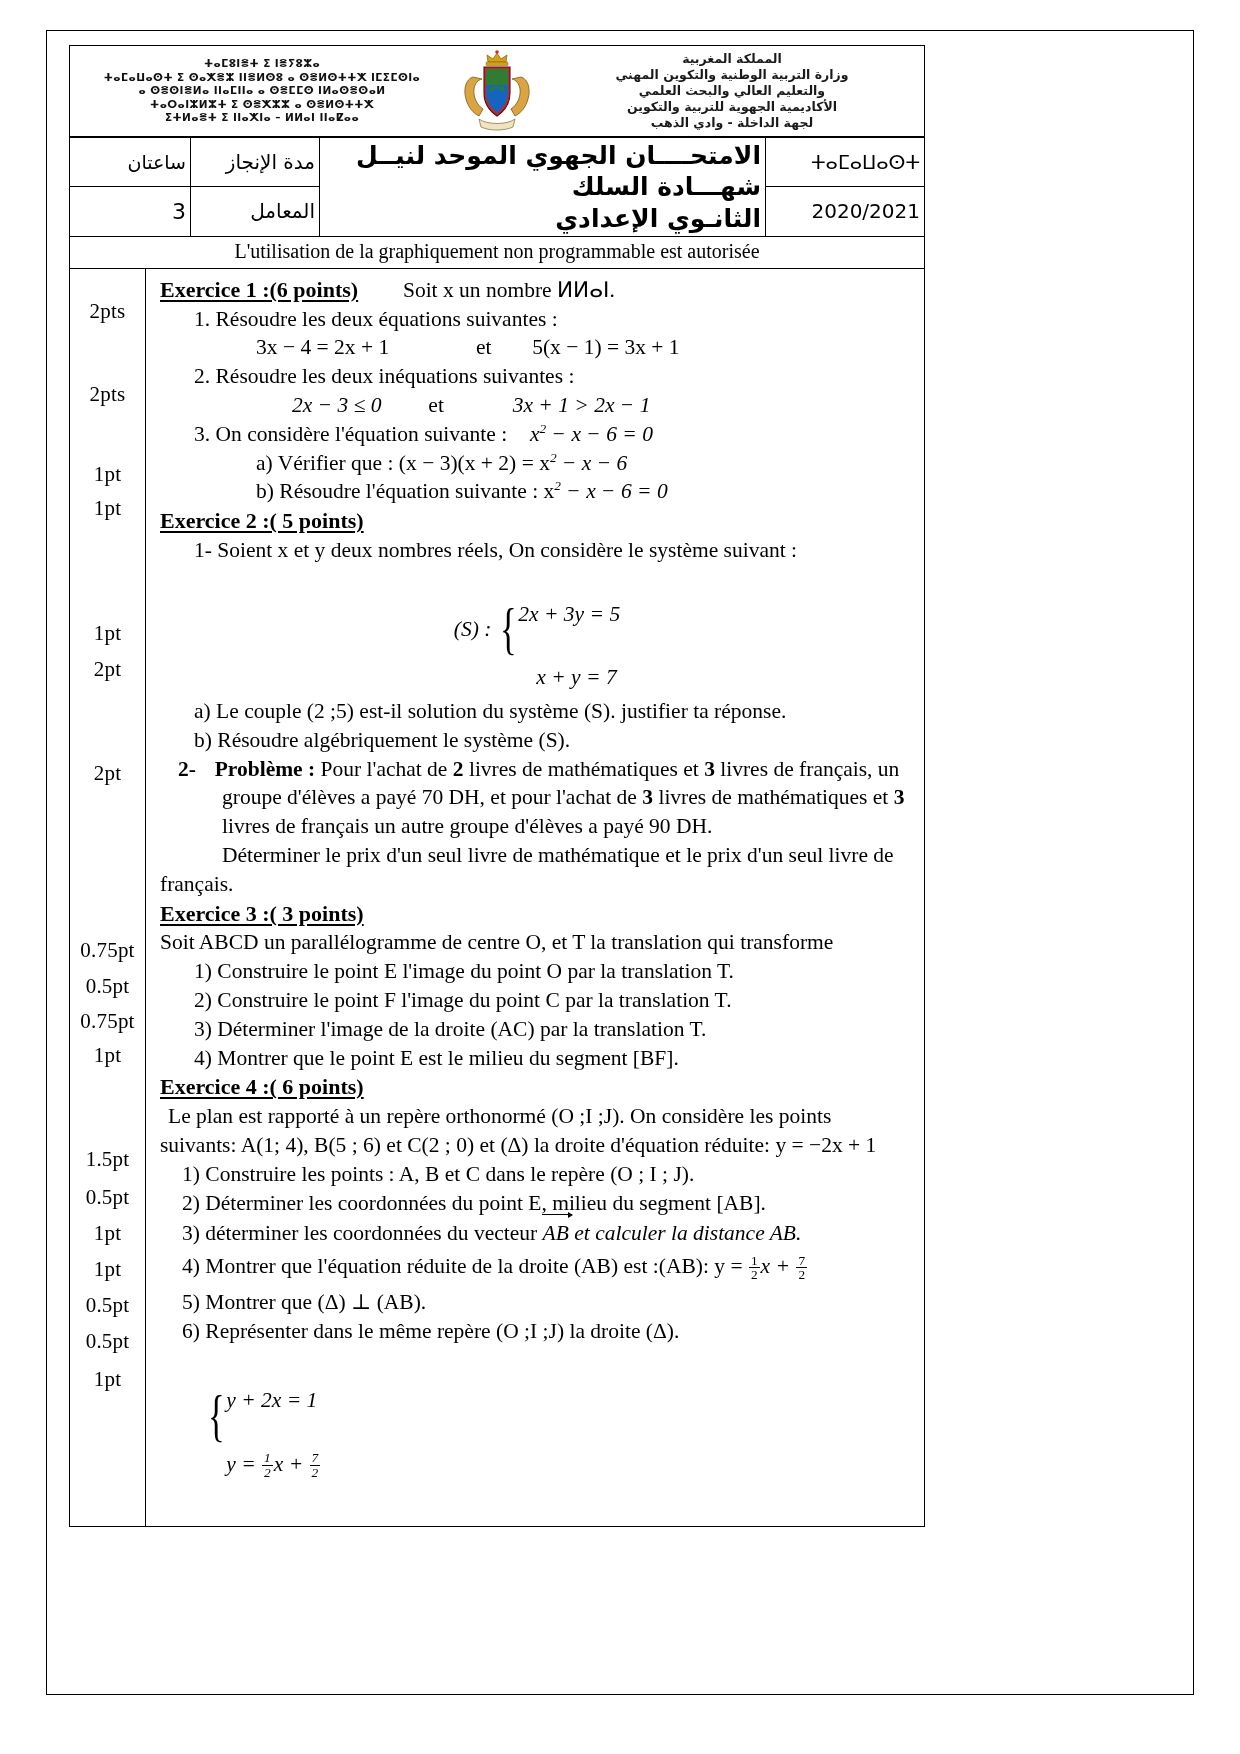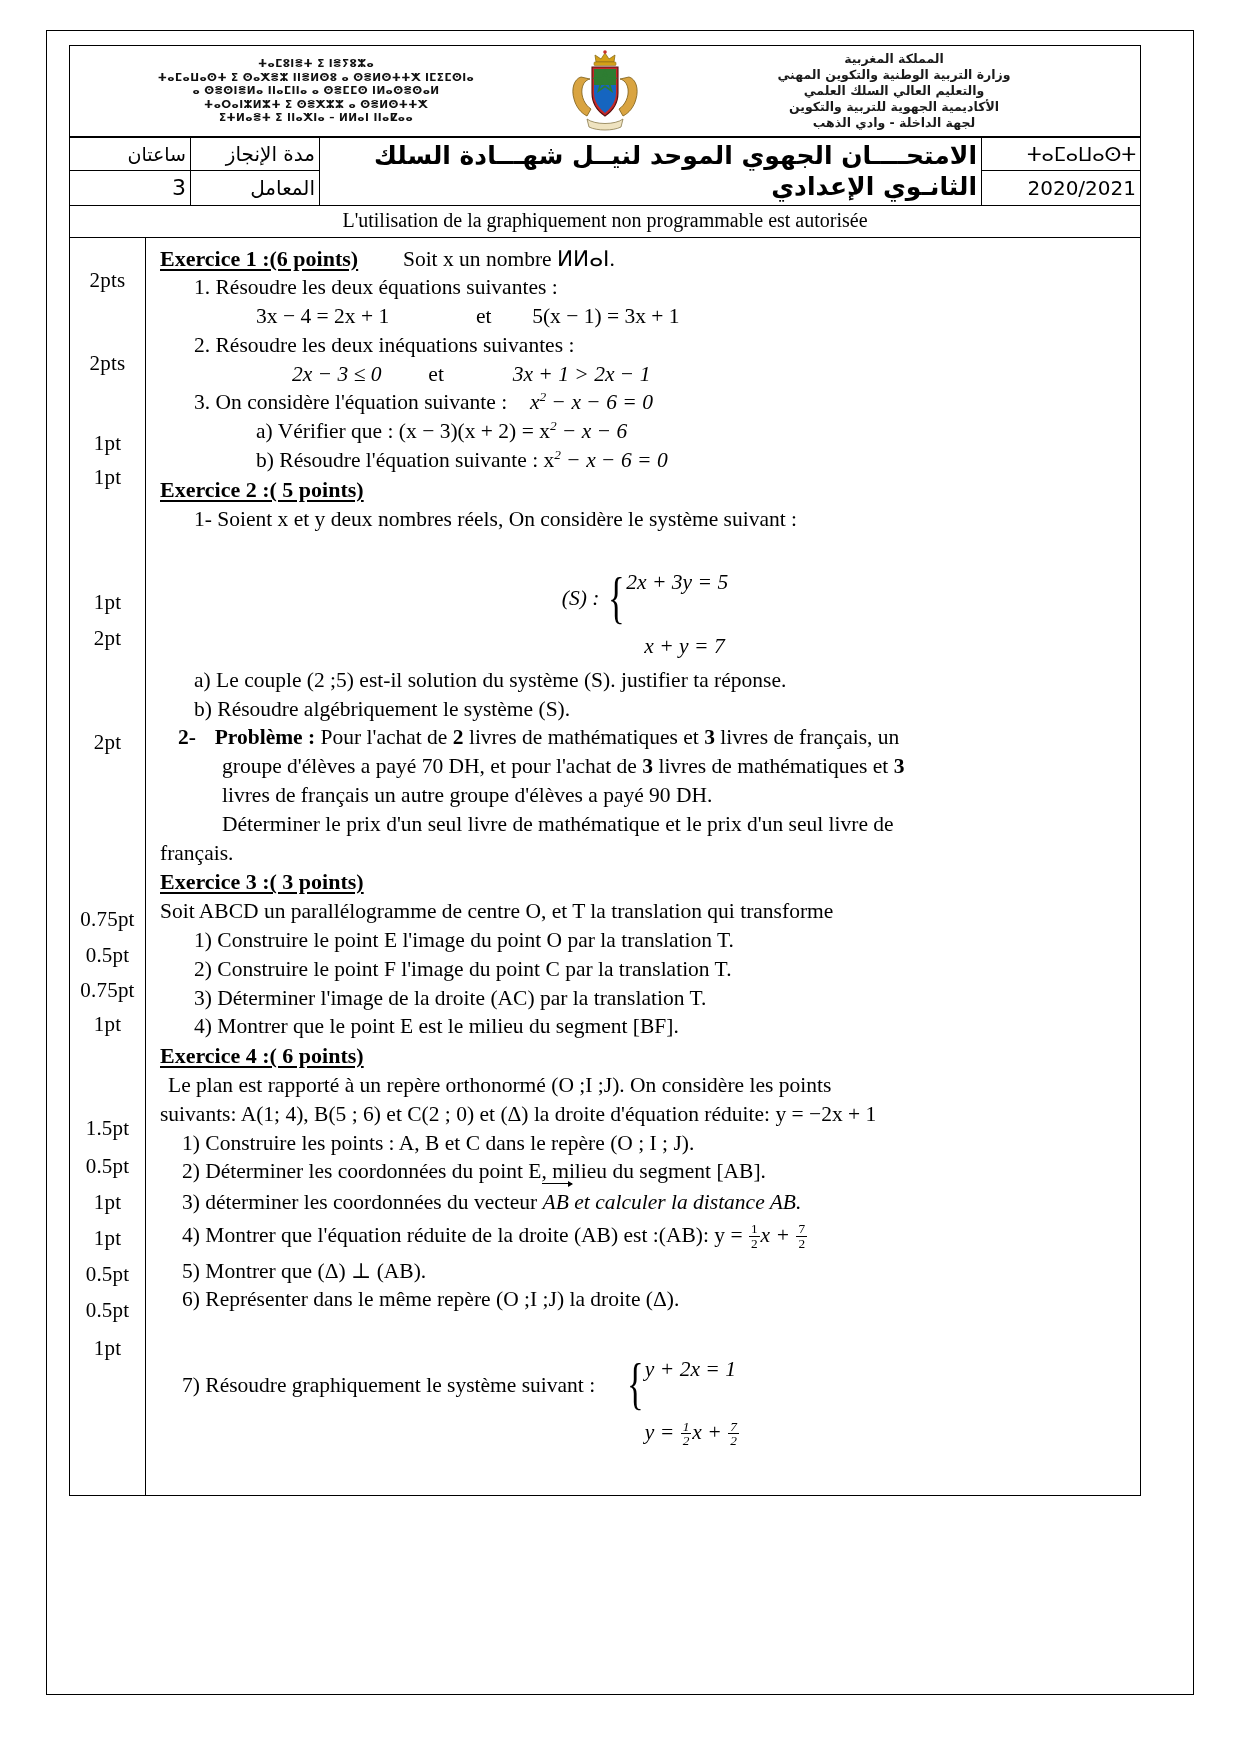--- a/index.html
+++ b/index.html
@@ -21,21 +21,21 @@
     width: 1148px;
     height: 1665px;
     border: 1.5px solid #000;
     box-sizing: border-box;
     background: #fff;
   }
   .sheet {
     position: absolute;
     left: 22px;
     top: 14px;
-    width: 1072px;
+    width: 856px;
     box-sizing: border-box;
   }
 
   
   .hdr-band {
     display: flex;
     border: 1.2px solid #000;
     box-sizing: border-box;
     height: 92px;
     align-items: center;
@@ -231,21 +231,21 @@
 
           <path d="M40 22 L42.6 29.6 L50.6 29.6 L44.2 34.3 L46.6 42 L40 37.3 L33.4 42 L35.8 34.3 L29.4 29.6 L37.4 29.6 Z" fill="none" stroke="#2e7d32" stroke-width="1.6"></path>
 
           <path d="M22 70 C30 76 50 76 58 70 L56 78 C48 82 32 82 24 78 Z" fill="#efe3c0" stroke="#8a7a4a" stroke-width="0.8"></path>
         </svg>
       </div>
 
       <div class="hdr-col">
         <div class="ar-line">المملكة المغربية</div>
         <div class="ar-line">وزارة التربية الوطنية والتكوين المهني</div>
-        <div class="ar-line">والتعليم العالي السلك العلمي</div>
+        <div class="ar-line">والتعليم العالي والبحث العلمي</div>
         <div class="ar-line">الأكاديمية الجهوية للتربية والتكوين</div>
         <div class="ar-line">لجهة الداخلة - وادي الذهب</div>
       </div>
     </div>
 
     <table class="title-table">
       <tbody>
           <tr>
         <td class="c-hours">ساعتان</td>
         <td class="c-duree">مدة الإنجاز</td>
@@ -383,21 +383,20 @@
         </div>
 
         <div class="line" style="padding-left:22px;margin-top:4px">
           <span>4) Montrer que l'équation réduite de la droite (AB) est :(AB):  y = </span><span class="frac"><span class="nu">1</span><span class="de">2</span></span><span class="mi">x + </span><span class="frac"><span class="nu">7</span><span class="de">2</span></span>
         </div>
 
         <div class="line" style="padding-left:22px;margin-top:6px">5) Montrer que (Δ) ⊥ (AB).</div>
         <div class="line" style="padding-left:22px">6) Représenter dans le même repère (O ;I ;J) la droite (Δ).</div>
 
         <div class="line" style="padding-left:22px;margin-top:8px">
-          <span style="display:inline-block;vertical-align:middle">7) Résoudre graphiquement le système suivant :</span>
           <span style="display:inline-block;width:16px"></span>
           <span class="sys">
             <span class="brace">{</span>
             <span class="sys-rows">
               <div class="mi">y + 2x = 1</div>
               <div class="mi"><span>y = </span><span class="frac"><span class="nu">1</span><span class="de">2</span></span><span>x + </span><span class="frac"><span class="nu">7</span><span class="de">2</span></span></div>
             </span>
           </span>
         </div>
 

